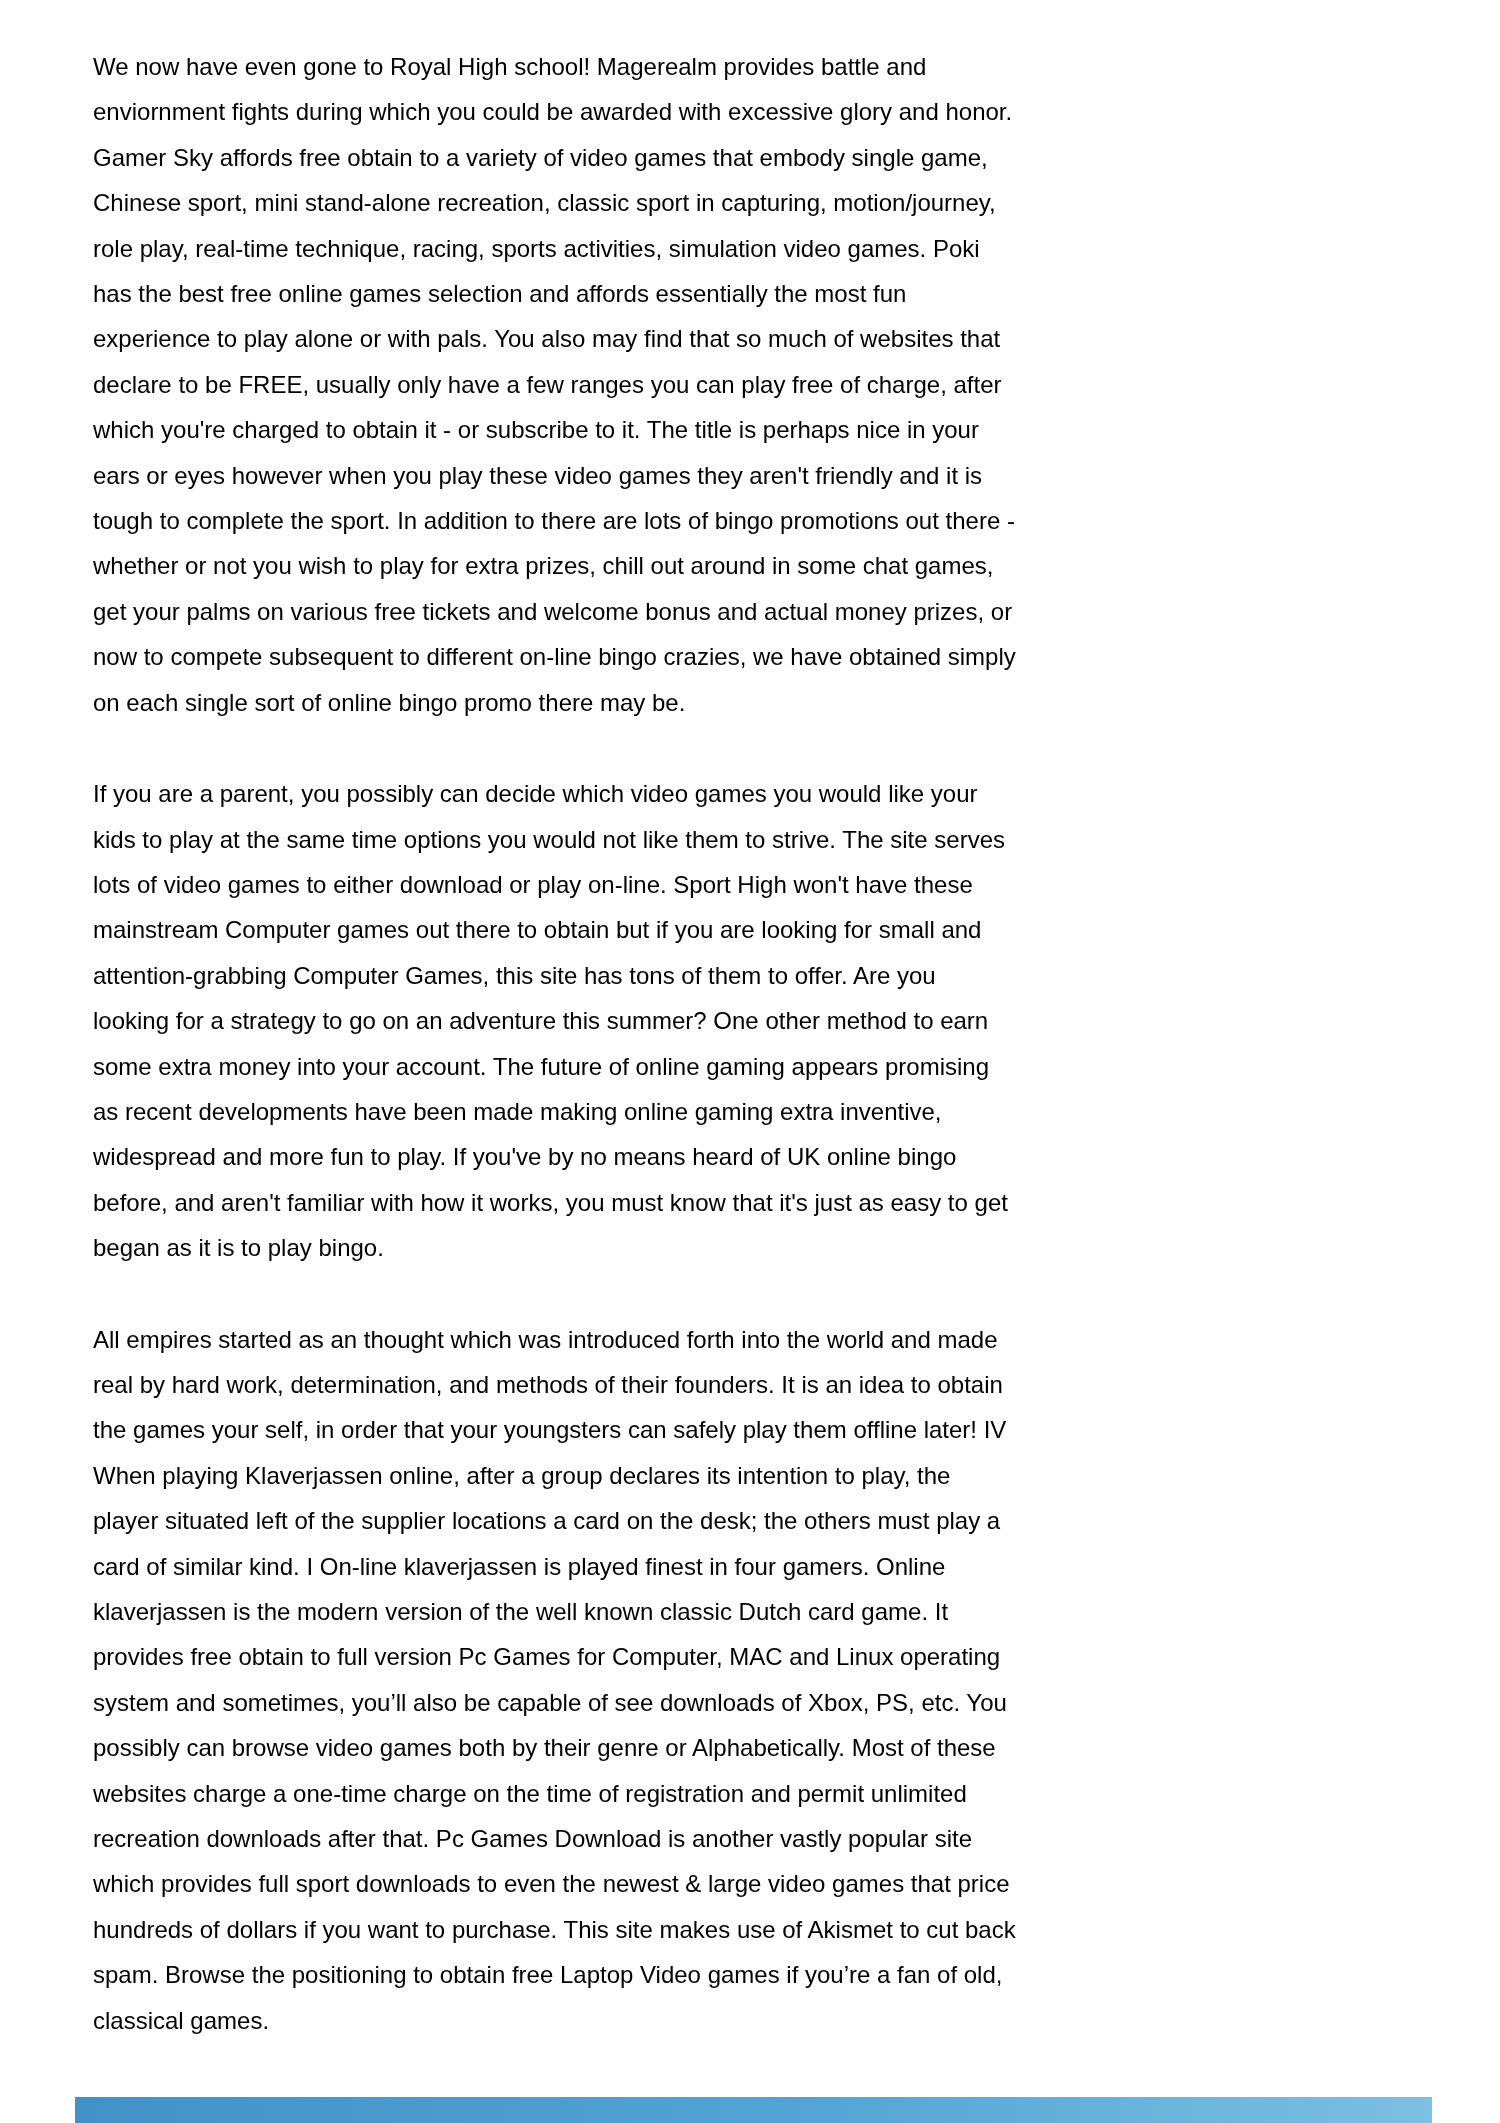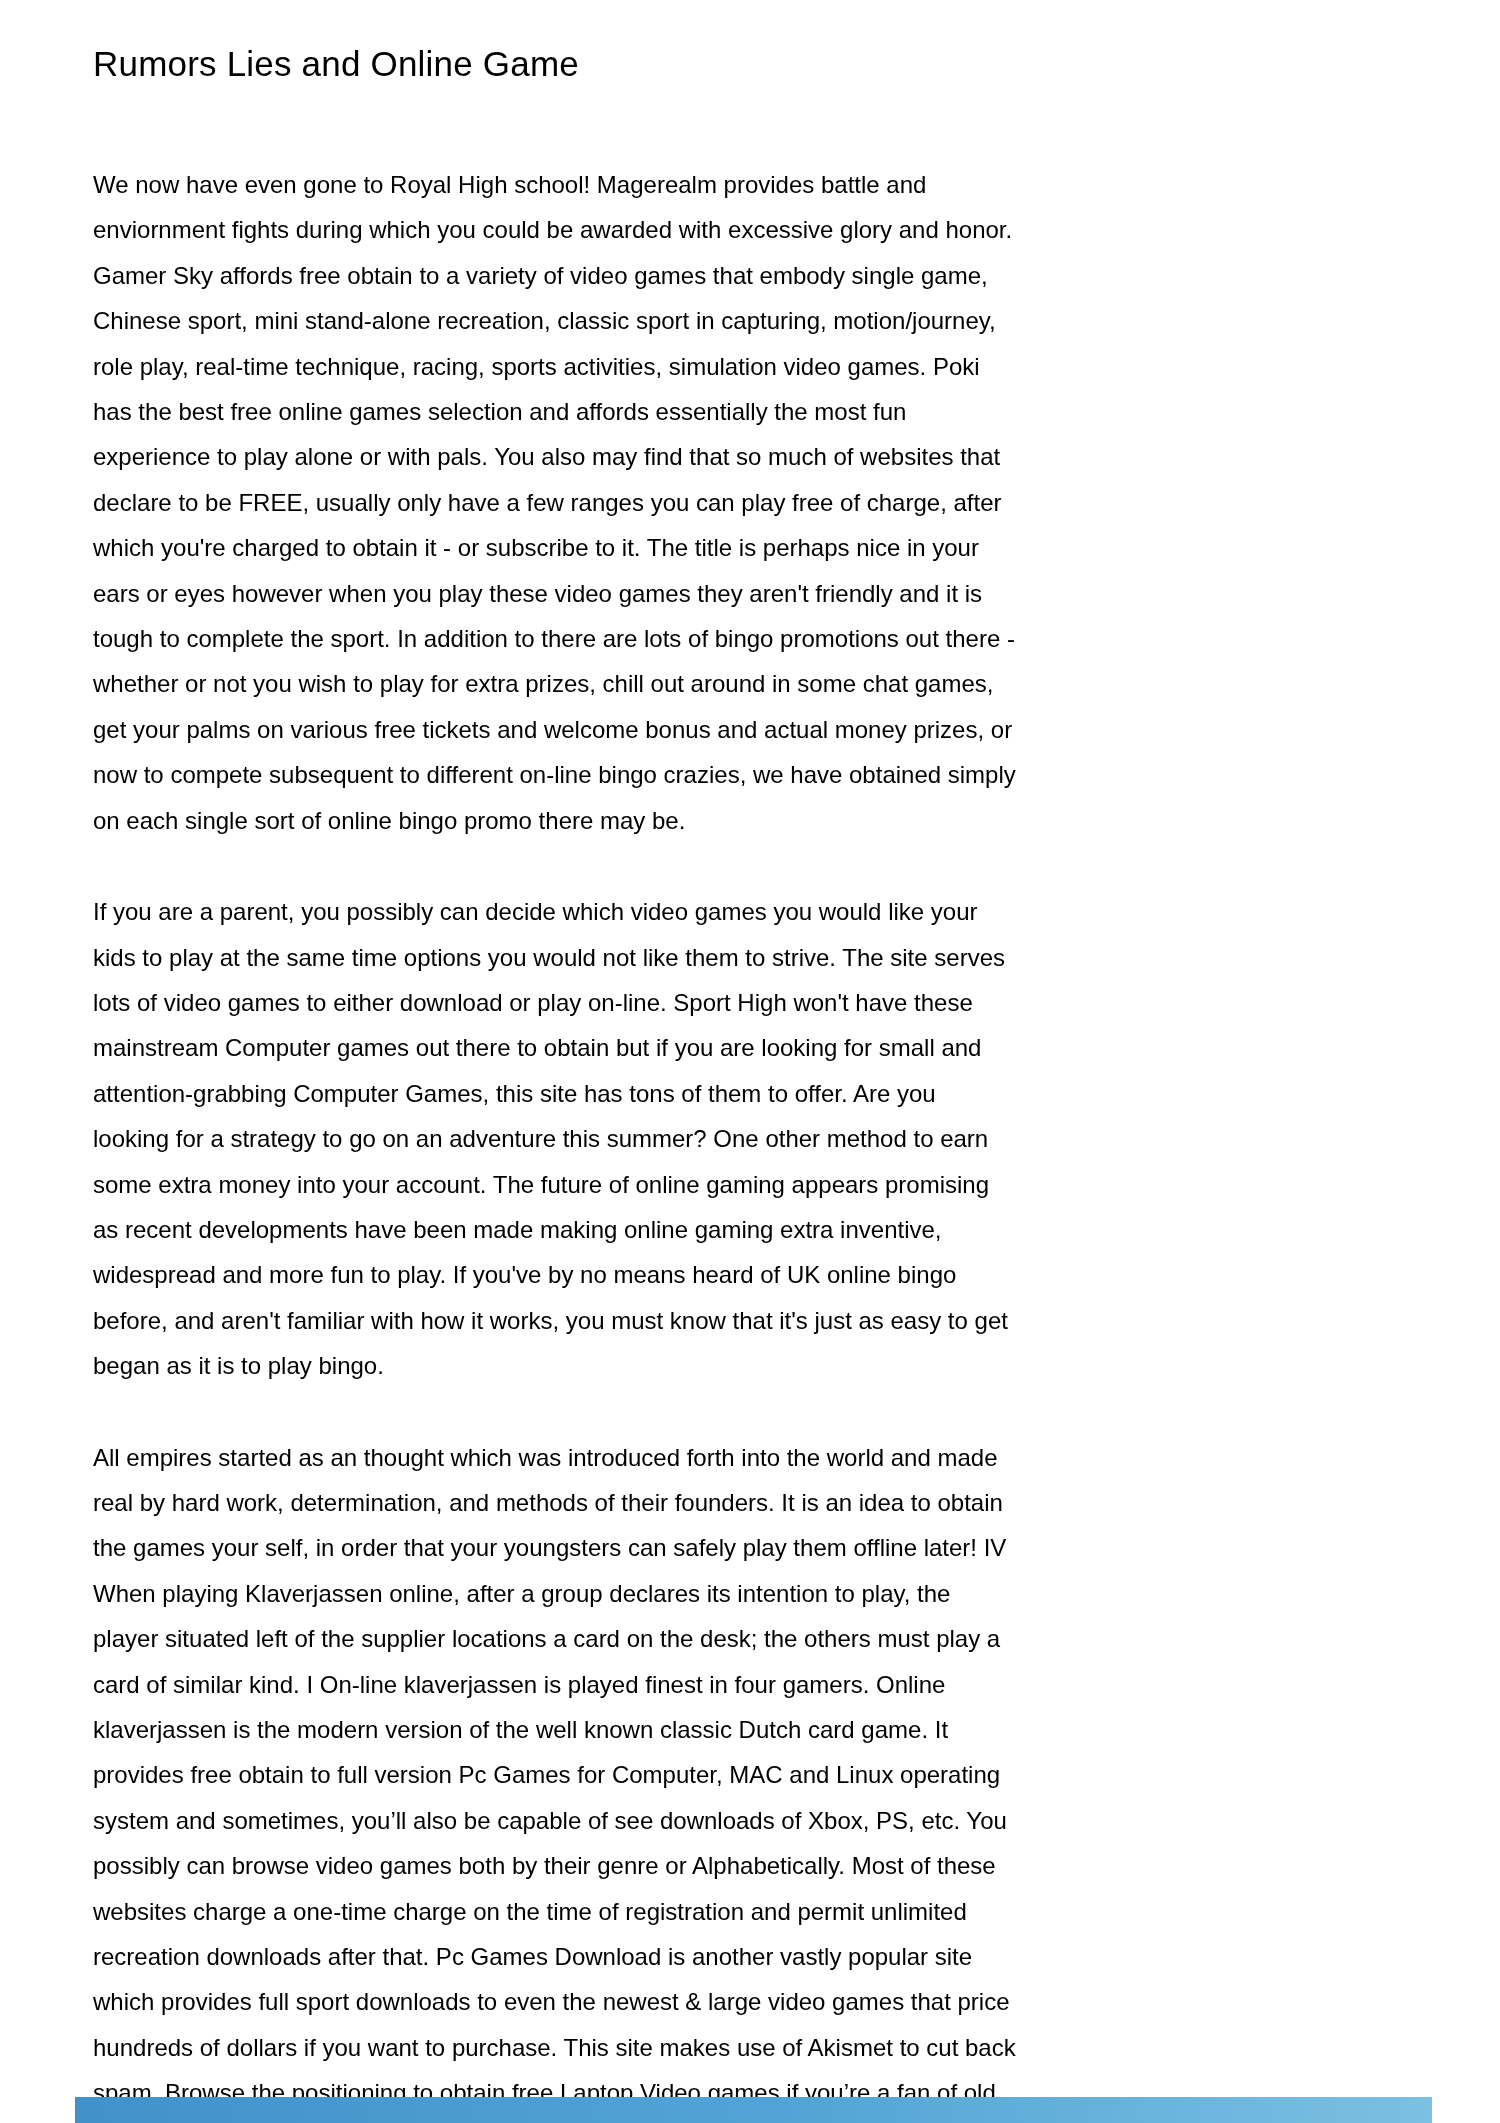--- a/index.html
+++ b/index.html
@@ -47,19 +47,18 @@
     width: 1357px;
     height: 26px;
     background: #4a9ad0; 
   }
 </style>
 </head>
 <body>
 
 <div class="page">
   <div class="content">
-    <h1 class="title">Rumors Lies and Online Game</h1>
     <p class="para">We now have even gone to Royal High school! Magerealm provides battle and enviornment fights during which you could be awarded with excessive glory and honor. Gamer Sky affords free obtain to a variety of video games that embody single game, Chinese sport, mini stand-alone recreation, classic sport in capturing, motion/journey, role play, real-time technique, racing, sports activities, simulation video games. Poki has the best free online games selection and affords essentially the most fun experience to play alone or with pals. You also may find that so much of websites that declare to be FREE, usually only have a few ranges you can play free of charge, after which you're charged to obtain it - or subscribe to it. The title is perhaps nice in your ears or eyes however when you play these video games they aren't friendly and it is tough to complete the sport. In addition to there are lots of bingo promotions out there - whether or not you wish to play for extra prizes, chill out around in some chat games, get your palms on various free tickets and welcome bonus and actual money prizes, or now to compete subsequent to different on-line bingo crazies, we have obtained simply on each single sort of online bingo promo there may be.</p>
     <p class="para">If you are a parent, you possibly can decide which video games you would like your kids to play at the same time options you would not like them to strive. The site serves lots of video games to either download or play on-line. Sport High won't have these mainstream Computer games out there to obtain but if you are looking for small and attention-grabbing Computer Games, this site has tons of them to offer. Are you looking for a strategy to go on an adventure this summer? One other method to earn some extra money into your account. The future of online gaming appears promising as recent developments have been made making online gaming extra inventive, widespread and more fun to play. If you've by no means heard of UK online bingo before, and aren't familiar with how it works, you must know that it's just as easy to get began as it is to play bingo.</p>
     <p class="para">All empires started as an thought which was introduced forth into the world and made real by hard work, determination, and methods of their founders. It is an idea to obtain the games your self, in order that your youngsters can safely play them offline later! IV When playing Klaverjassen online, after a group declares its intention to play, the player situated left of the supplier locations a card on the desk; the others must play a card of similar kind. I On-line klaverjassen is played finest in four gamers. Online klaverjassen is the modern version of the well known classic Dutch card game. It provides free obtain to full version Pc Games for Computer, MAC and Linux operating system and sometimes, you’ll also be capable of see downloads of Xbox, PS, etc. You possibly can browse video games both by their genre or Alphabetically. Most of these websites charge a one-time charge on the time of registration and permit unlimited recreation downloads after that. Pc Games Download is another vastly popular site which provides full sport downloads to even the newest &amp; large video games that price hundreds of dollars if you want to purchase. This site makes use of Akismet to cut back spam. Browse the positioning to obtain free Laptop Video games if you’re a fan of old, classical games.</p>
   </div>
   <div class="footer-strip" style="background: linear-gradient(90deg, rgb(66, 145, 200) 0%, rgb(84, 165, 214) 55%, rgb(124, 192, 226) 100%);"></div>
 </div>
 
 </body></html>

